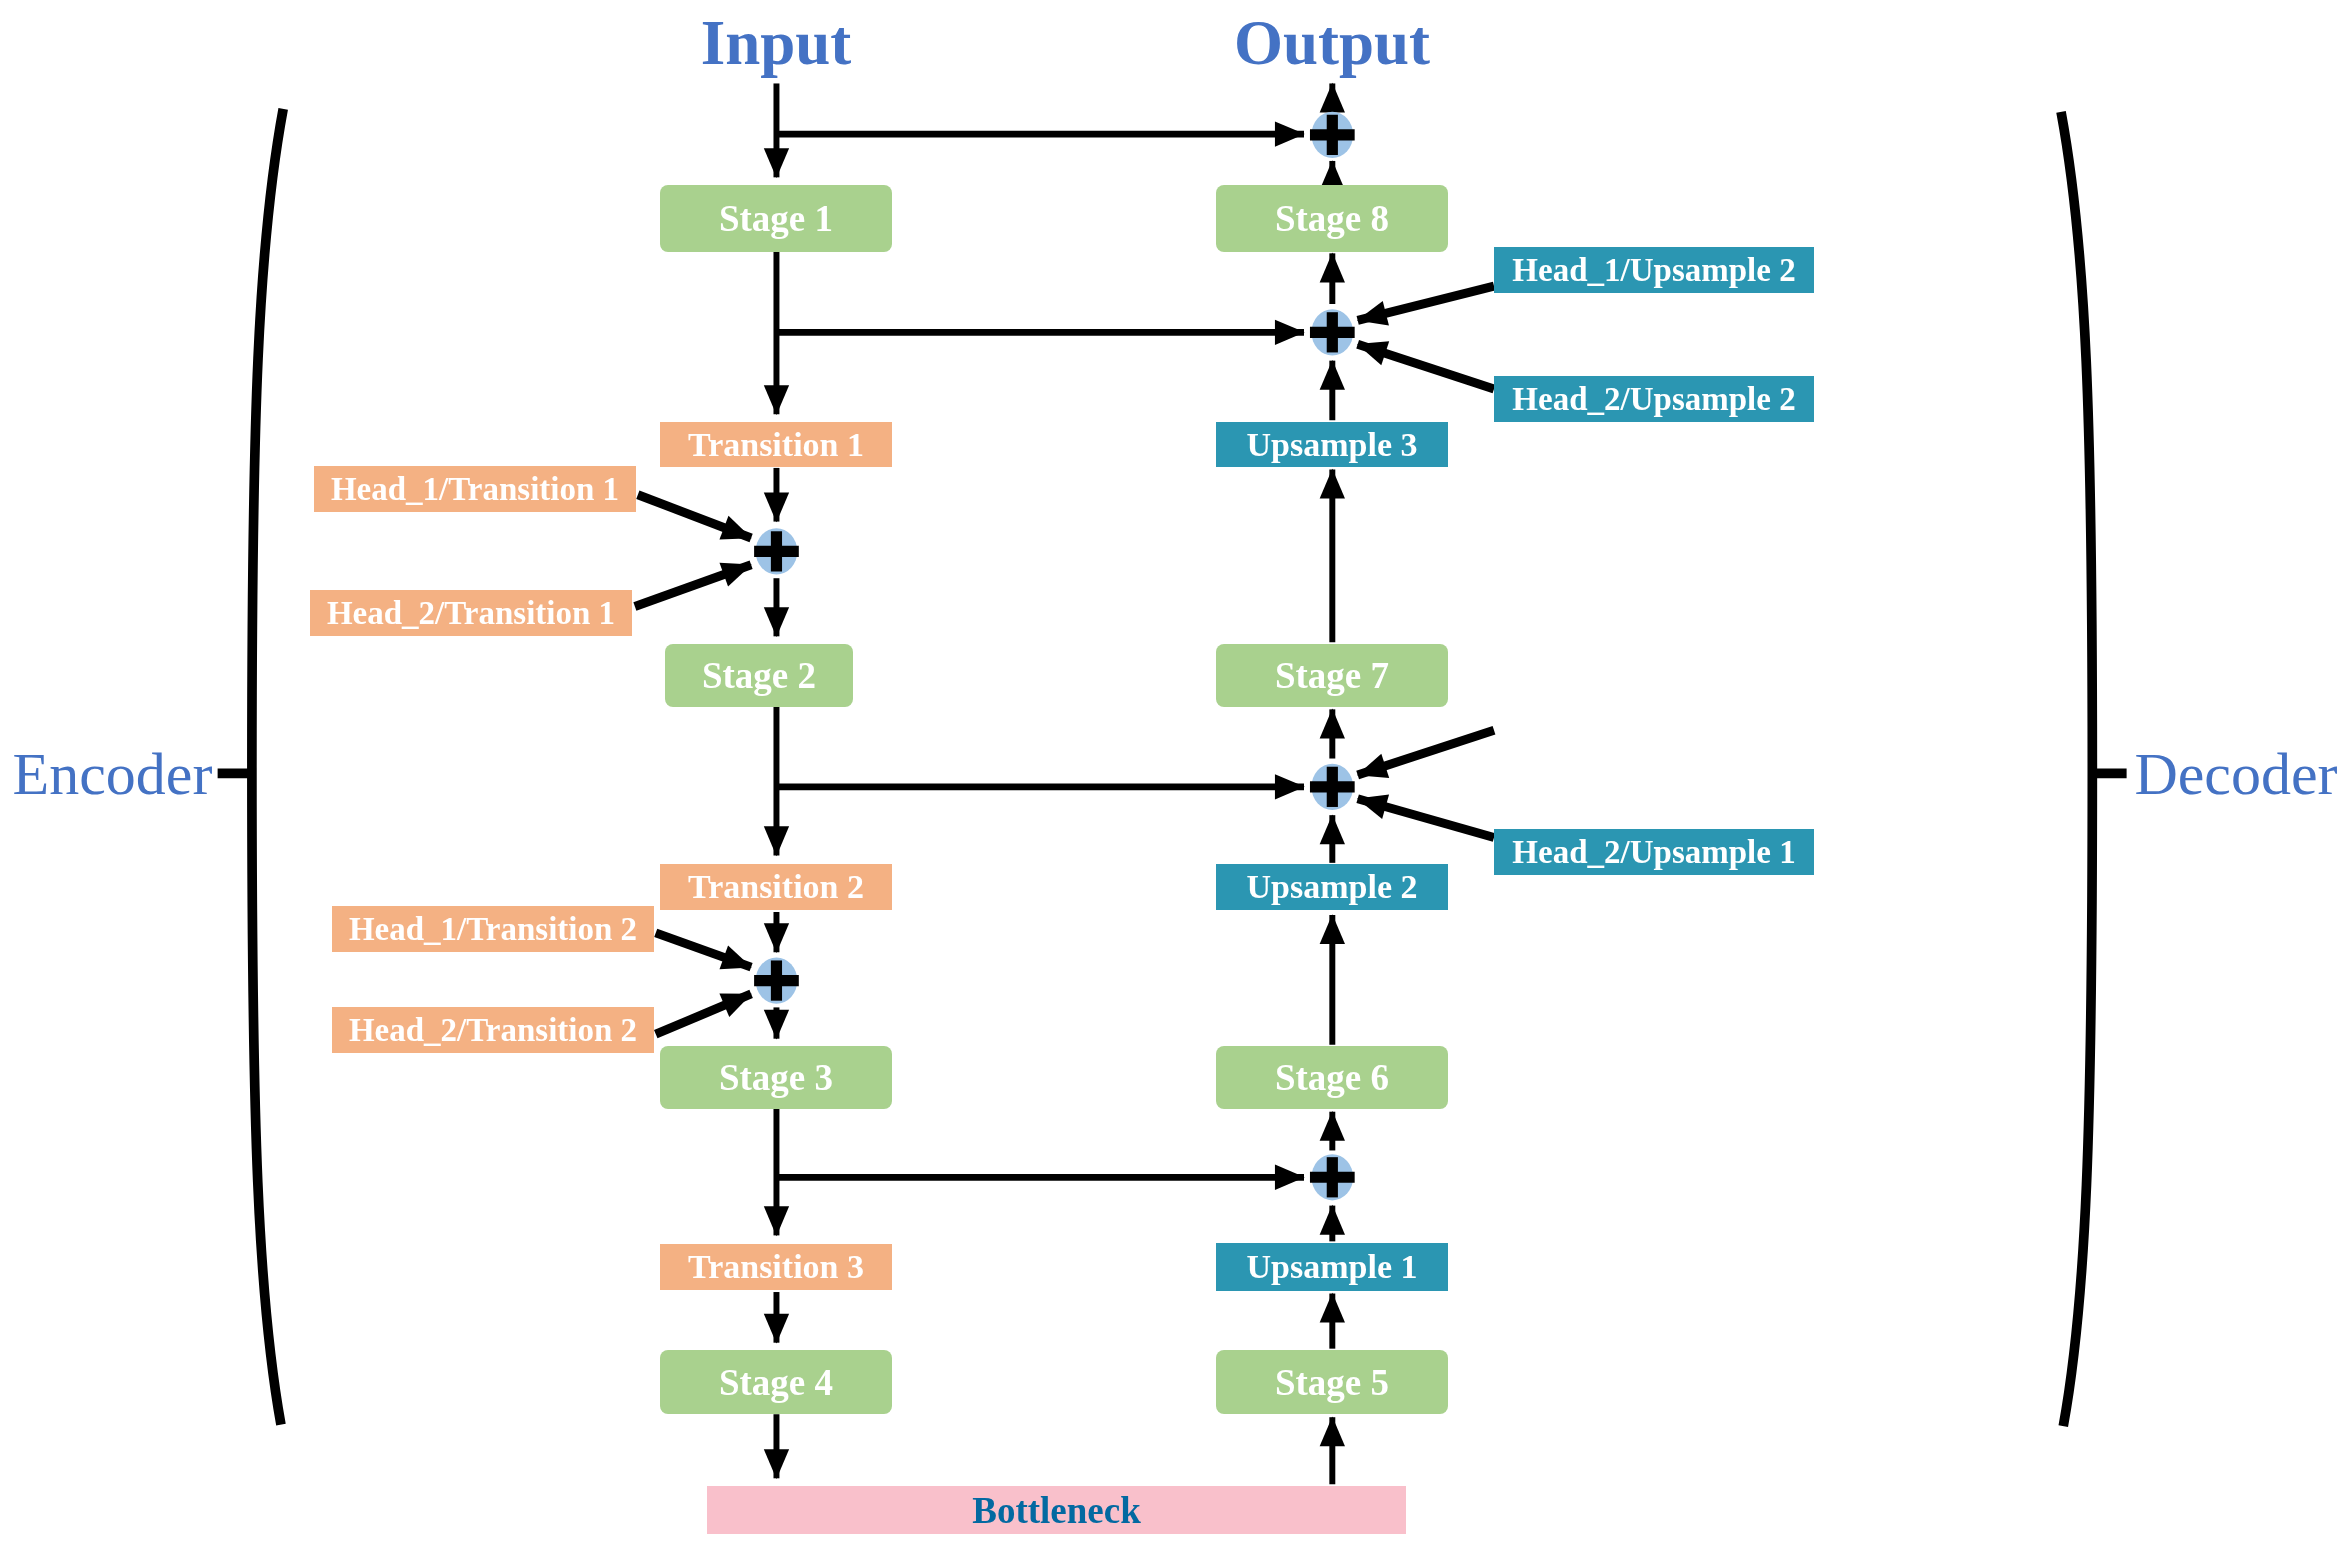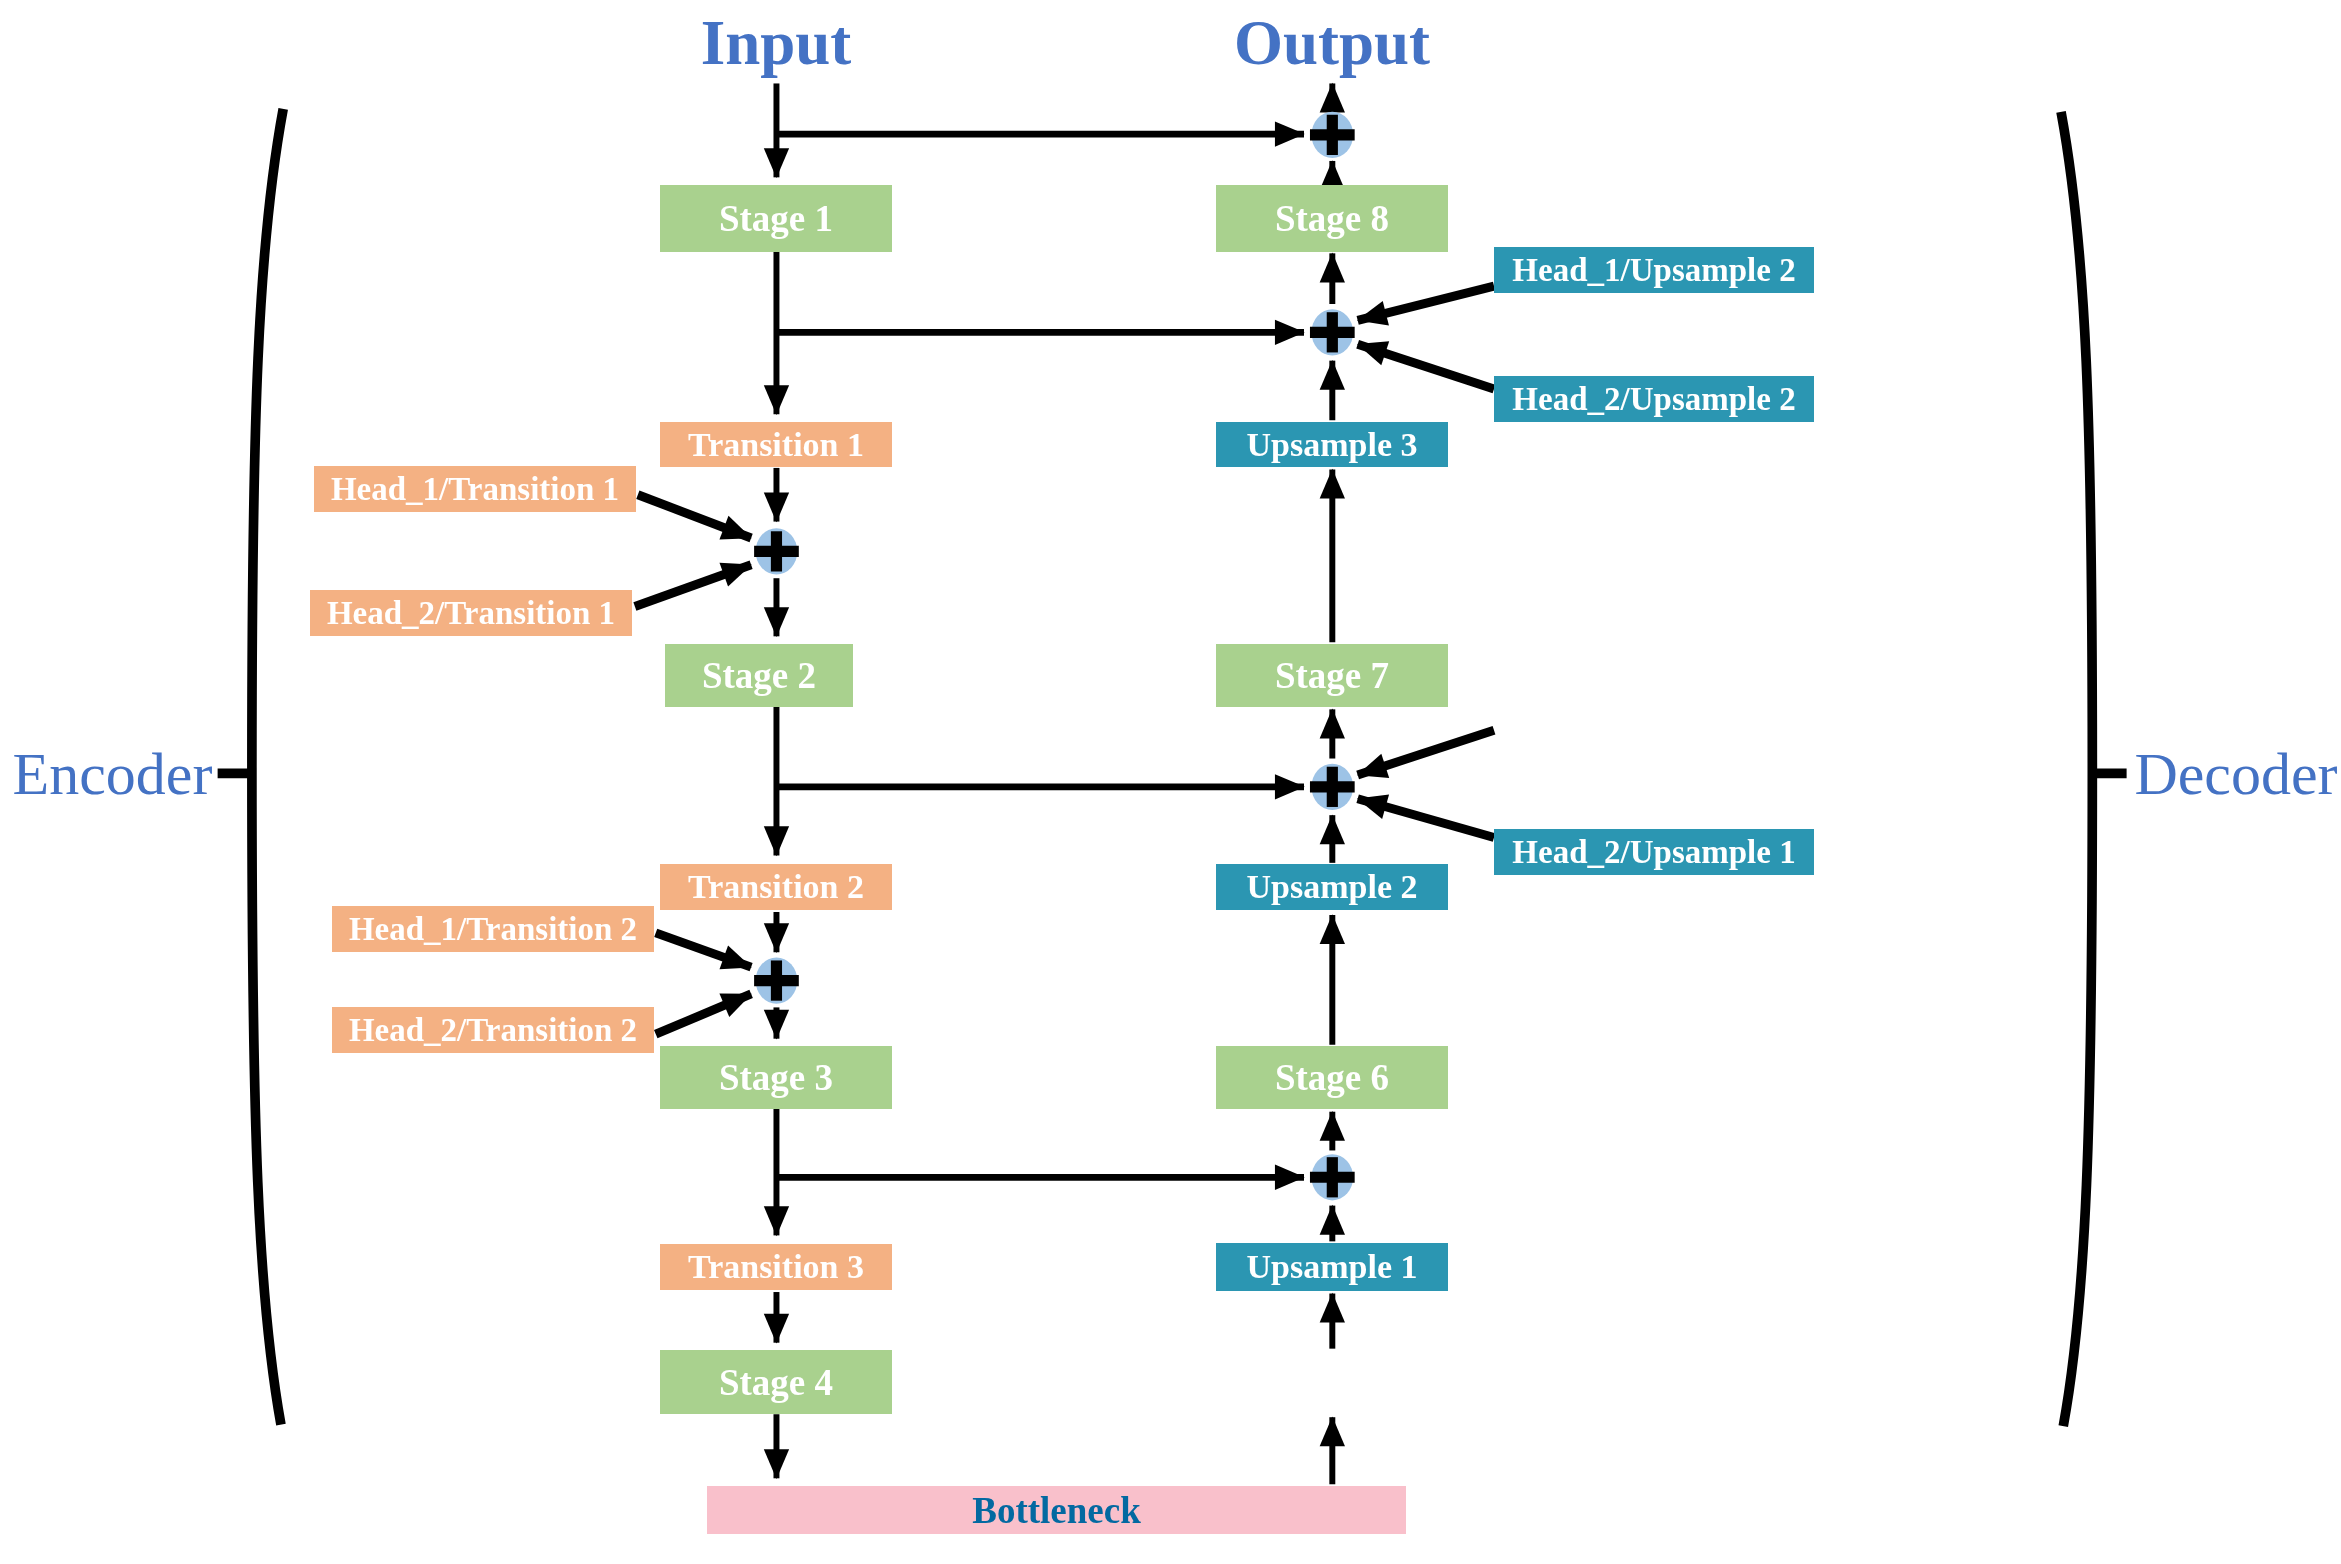--- a/index.html
+++ b/index.html
@@ -2,21 +2,21 @@
 <html style="--stage-green: #A9D18E; --transition-orange: #F4B183; --upsample-teal: #2B96B2; --bottleneck-pink: #F9C0CB; --merge-node-blue: #9DC3E6; --label-blue: #4472C4; --arrow-black: #000000; --text-white: #FFFFFF;font-size:12px"><head>
 <meta charset="utf-8">
 <style>
   html,body{margin:0;padding:0;background:#ffffff;}
   body{width:2342px;height:1564px;position:relative;overflow:hidden;
        font-family:"Liberation Serif", serif;}
   #canvas{position:absolute;left:0;top:0;width:2342px;height:1564px;}
   #wires{position:absolute;left:0;top:0;z-index:1;}
   .box{position:absolute;z-index:2;display:flex;align-items:center;justify-content:center;
        font-weight:bold;color:var(--text-white,#ffffff);line-height:1;white-space:nowrap;}
-  .stage{background:var(--stage-green,#A9D18E);font-size:37px;}
+  .stage{background:var(--stage-green,#A9D18E);font-size:37px;border-radius:8px;}
   .transition{background:var(--transition-orange,#F4B183);font-size:34px;}
   .upsample{background:var(--upsample-teal,#2B96B2);font-size:34px;}
   .head-enc{background:var(--transition-orange,#F4B183);font-size:33px;}
   .head-dec{background:var(--upsample-teal,#2B96B2);font-size:33px;}
   .bottleneck{background:var(--bottleneck-pink,#F9C0CB);color:#0369a1;font-size:37px;font-family:Liberation Serif, serif;}
   .flow-label{position:absolute;z-index:2;color:var(--label-blue,#4472C4);font-weight:bold;
               text-align:center;font-size:63px;line-height:1;}
   .side-label{position:absolute;z-index:2;color:var(--label-blue,#4472C4);font-weight:normal;
               text-align:center;font-size:60px;line-height:1;}
 </style>
@@ -136,17 +136,18 @@
 
   <div class="box stage" style="left:1216px;top:185px;width:232px;height:67px;">Stage 8</div>
   <div class="box head-dec" style="left:1494px;top:247px;width:320px;height:46px;">Head_1/Upsample 2</div>
   <div class="box head-dec" style="left:1494px;top:376px;width:320px;height:46px;">Head_2/Upsample 2</div>
   <div class="box upsample" style="left:1216px;top:422px;width:232px;height:45px;">Upsample 3</div>
   <div class="box stage" style="left:1216px;top:644px;width:232px;height:63px;">Stage 7</div>
   <div class="box head-dec" style="left:1494px;top:829px;width:320px;height:46px;">Head_2/Upsample 1</div>
   <div class="box upsample" style="left:1216px;top:864px;width:232px;height:46px;">Upsample 2</div>
   <div class="box stage" style="left:1216px;top:1046px;width:232px;height:63px;">Stage 6</div>
   <div class="box upsample" style="left:1216px;top:1243px;width:232px;height:48px;">Upsample 1</div>
+  <div class="box stage" style="left:1216px;top:1350px;width:232px;height:64px;">Stage 5</div>
 
   <div class="box bottleneck" style="left:707px;top:1486px;width:699px;height:48px;">Bottleneck</div>
 
 </div>
 
 
 </body></html>

